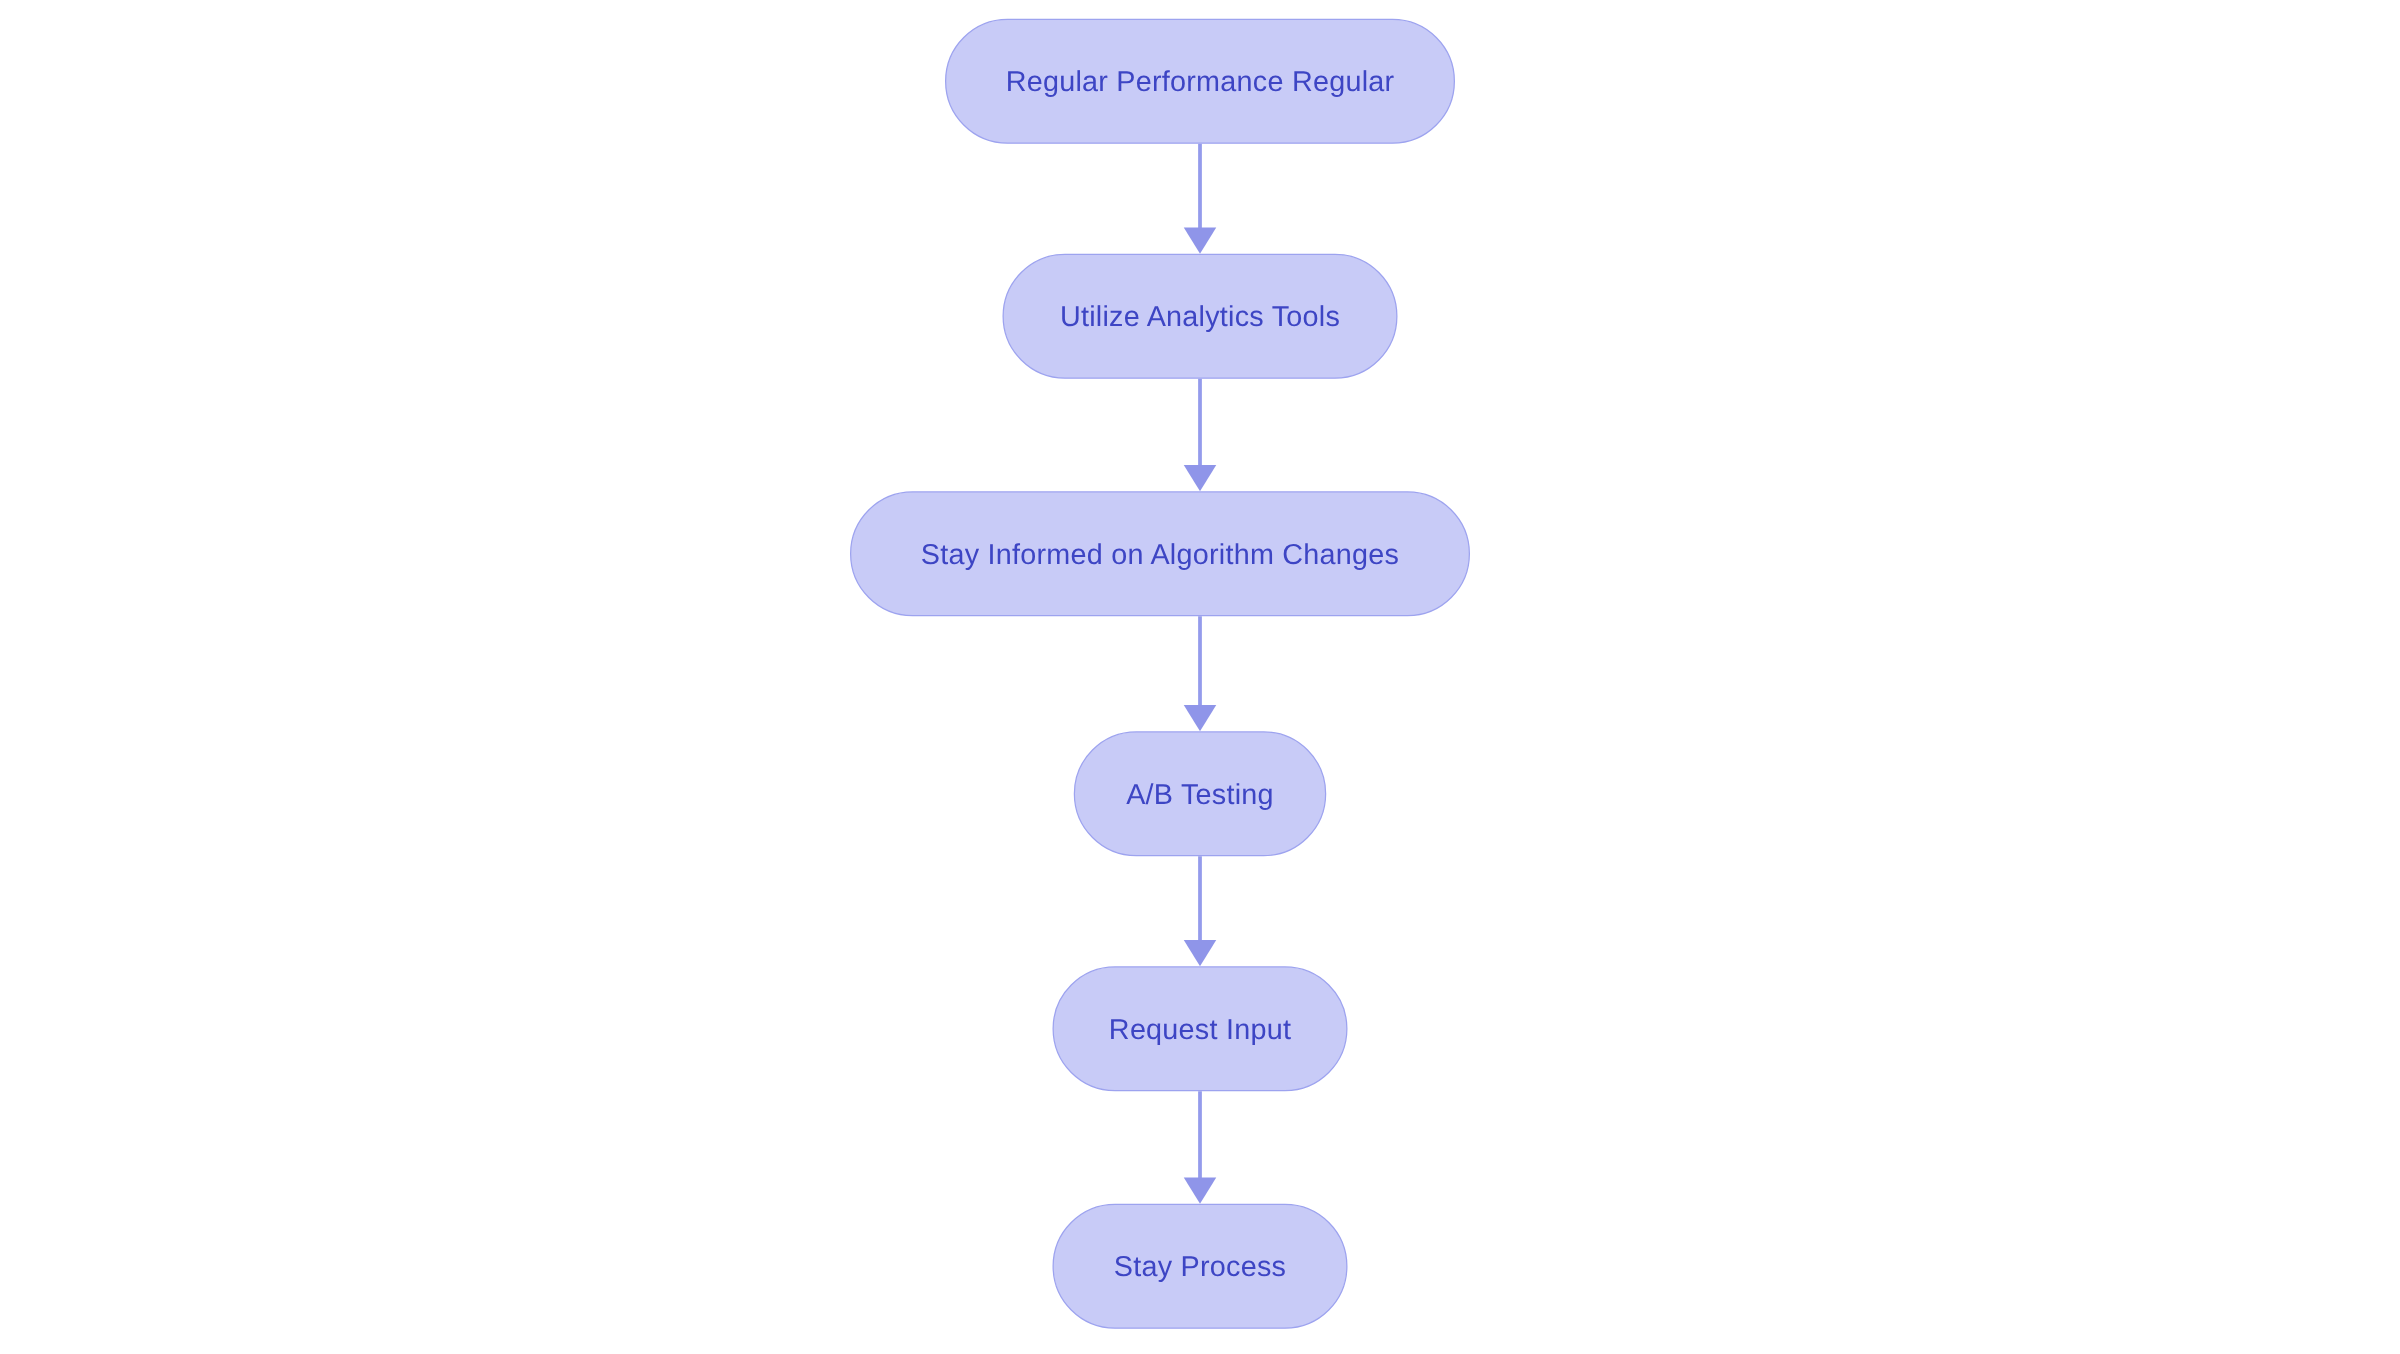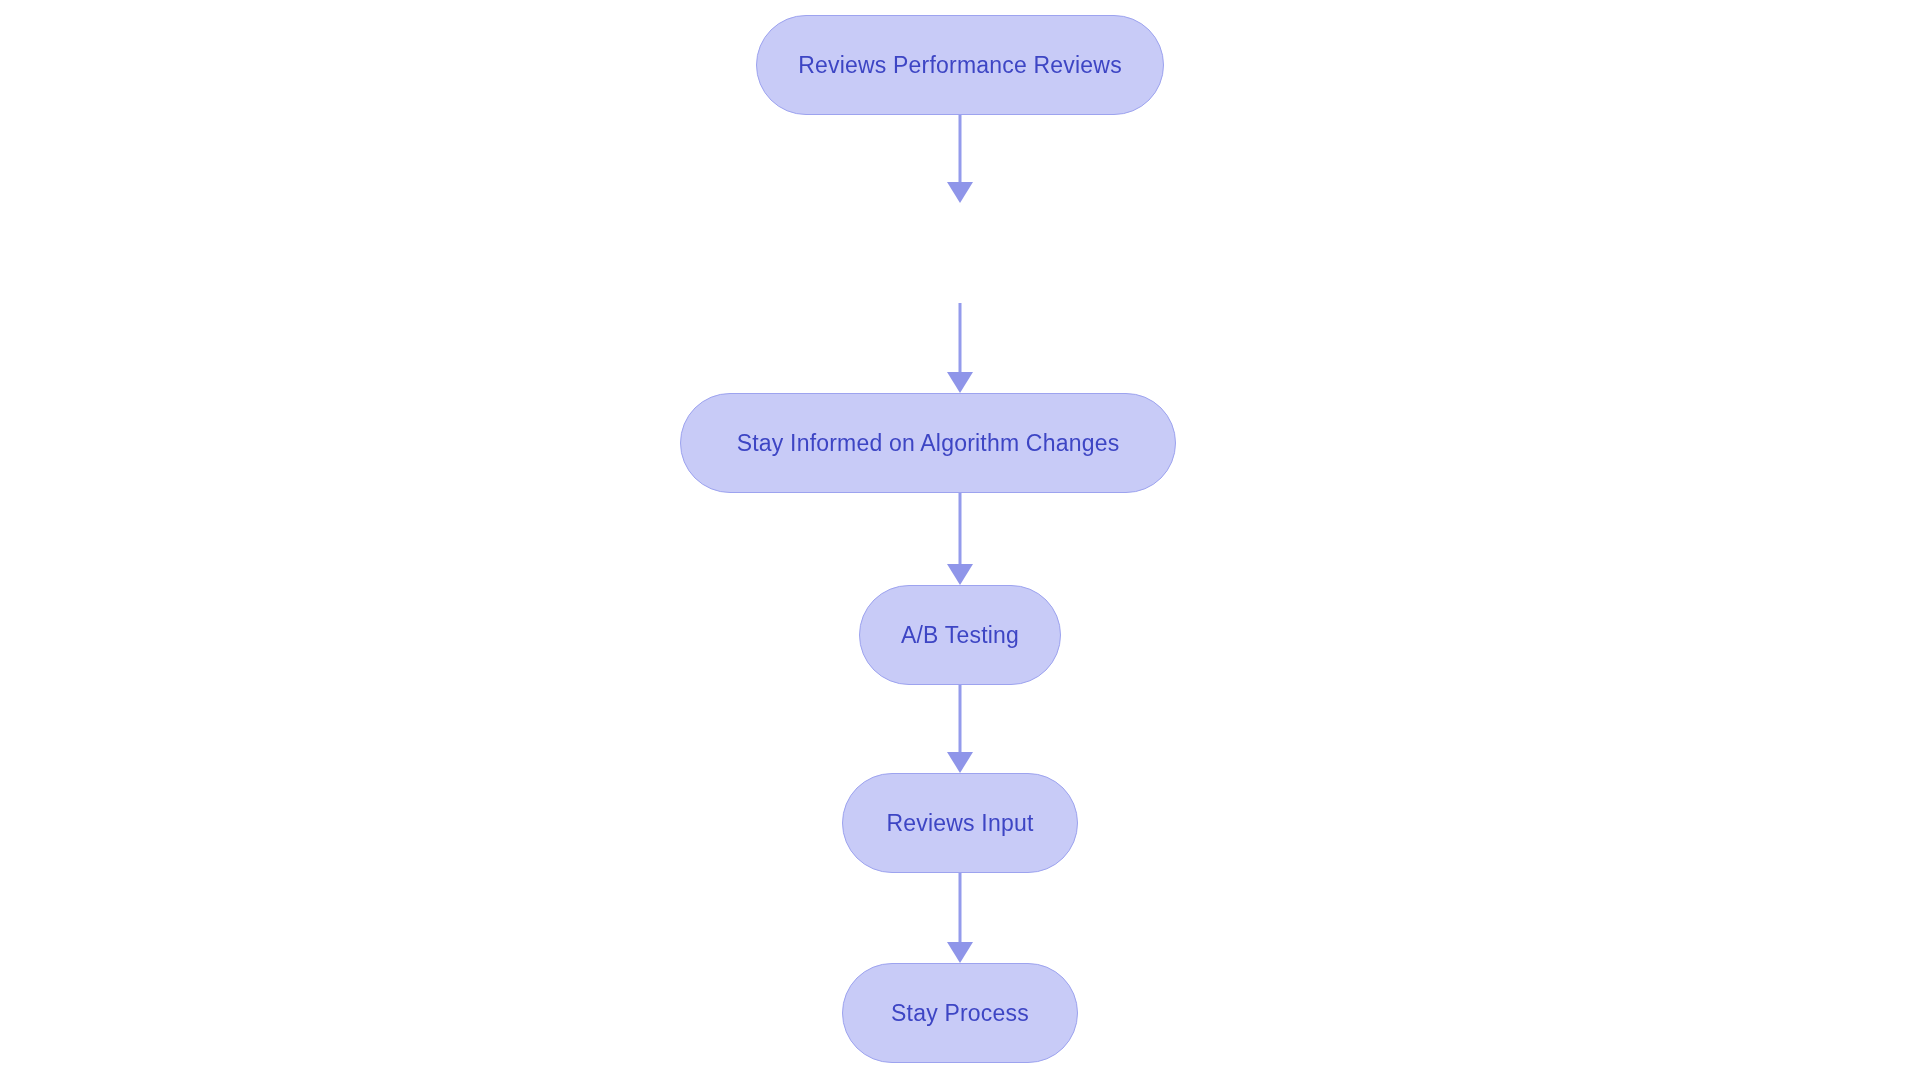--- a/index.html
+++ b/index.html
@@ -75,28 +75,31 @@
     border-right: 13px solid transparent;
     border-top: 21px solid var(--arrow-head);
   }
 </style>
 </head>
 <body>
 
 <div class="canvas">
 
   <div class="node node-0">
-    <span>Reviews Performance Reviews</span>
+    <span>Regular Performance Regular</span>
   </div>
 
   <div class="arrow arrow-0">
     <div class="stem"></div>
     <div class="head"></div>
   </div>
 
+  <div class="node node-1">
+    <span>Utilize Analytics Tools</span>
+  </div>
 
   <div class="arrow arrow-1">
     <div class="stem"></div>
     <div class="head"></div>
   </div>
 
   <div class="node node-2">
     <span>Stay Informed on Algorithm Changes</span>
   </div>
 
@@ -108,21 +111,21 @@
   <div class="node node-3">
     <span>A/B Testing</span>
   </div>
 
   <div class="arrow arrow-3">
     <div class="stem"></div>
     <div class="head"></div>
   </div>
 
   <div class="node node-4">
-    <span>Reviews Input</span>
+    <span>Request Input</span>
   </div>
 
   <div class="arrow arrow-4">
     <div class="stem"></div>
     <div class="head"></div>
   </div>
 
   <div class="node node-5">
     <span>Stay Process</span>
   </div>

